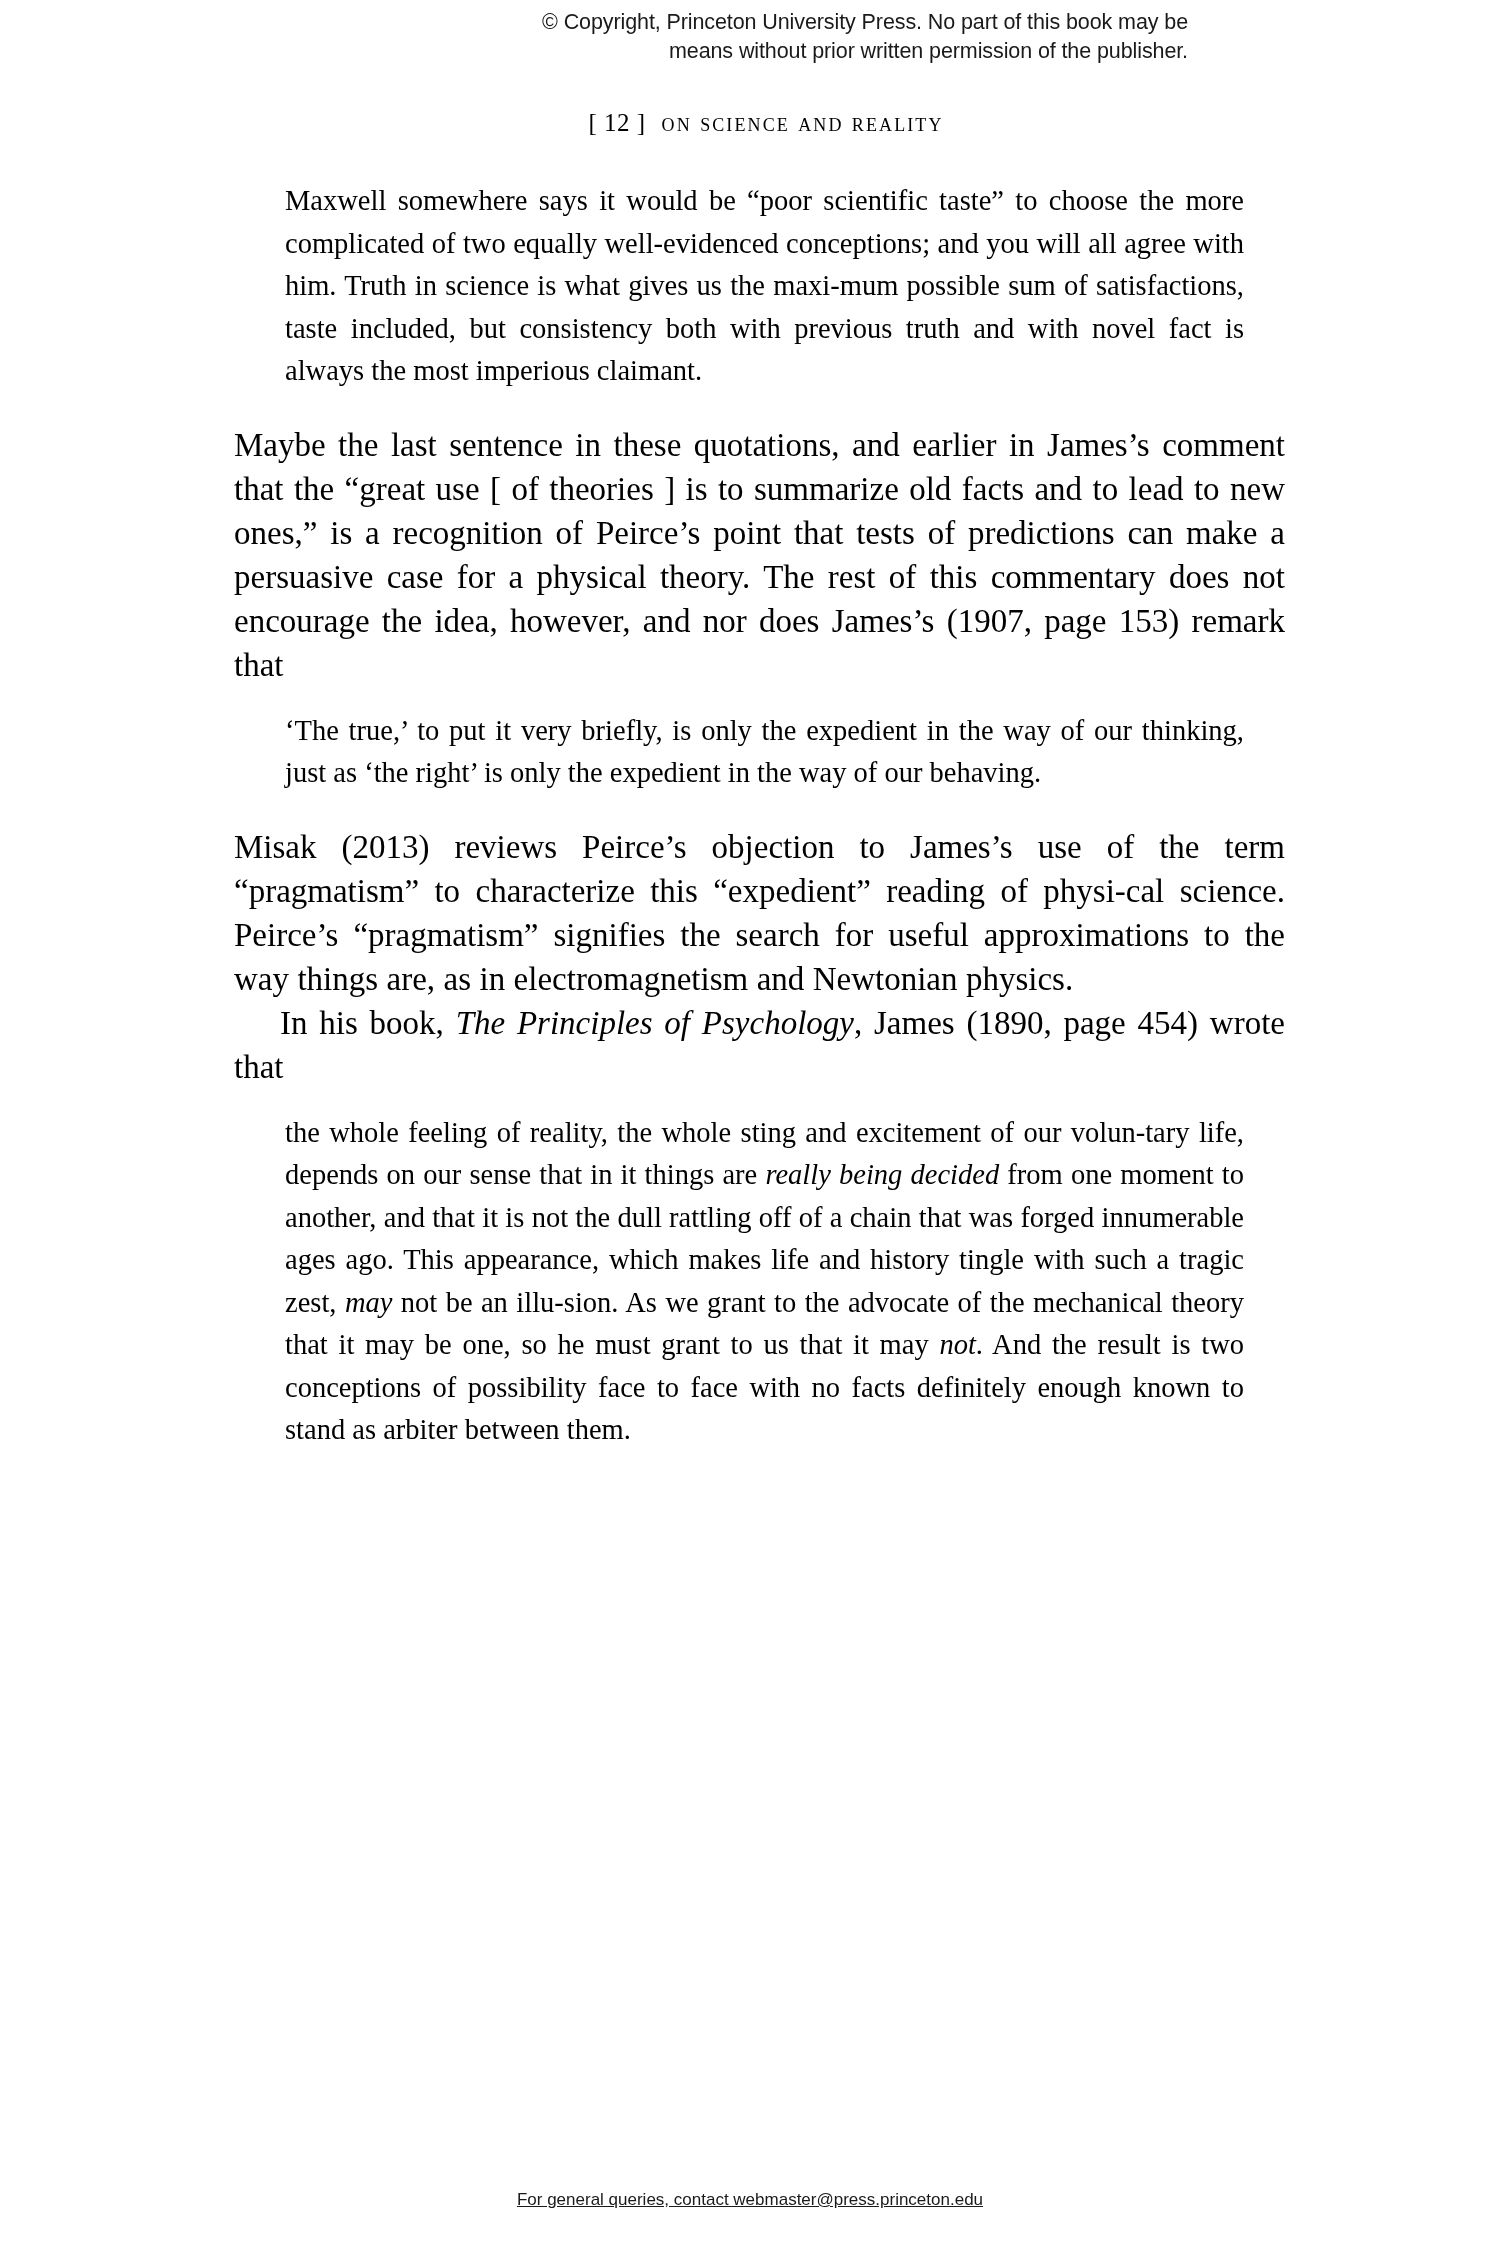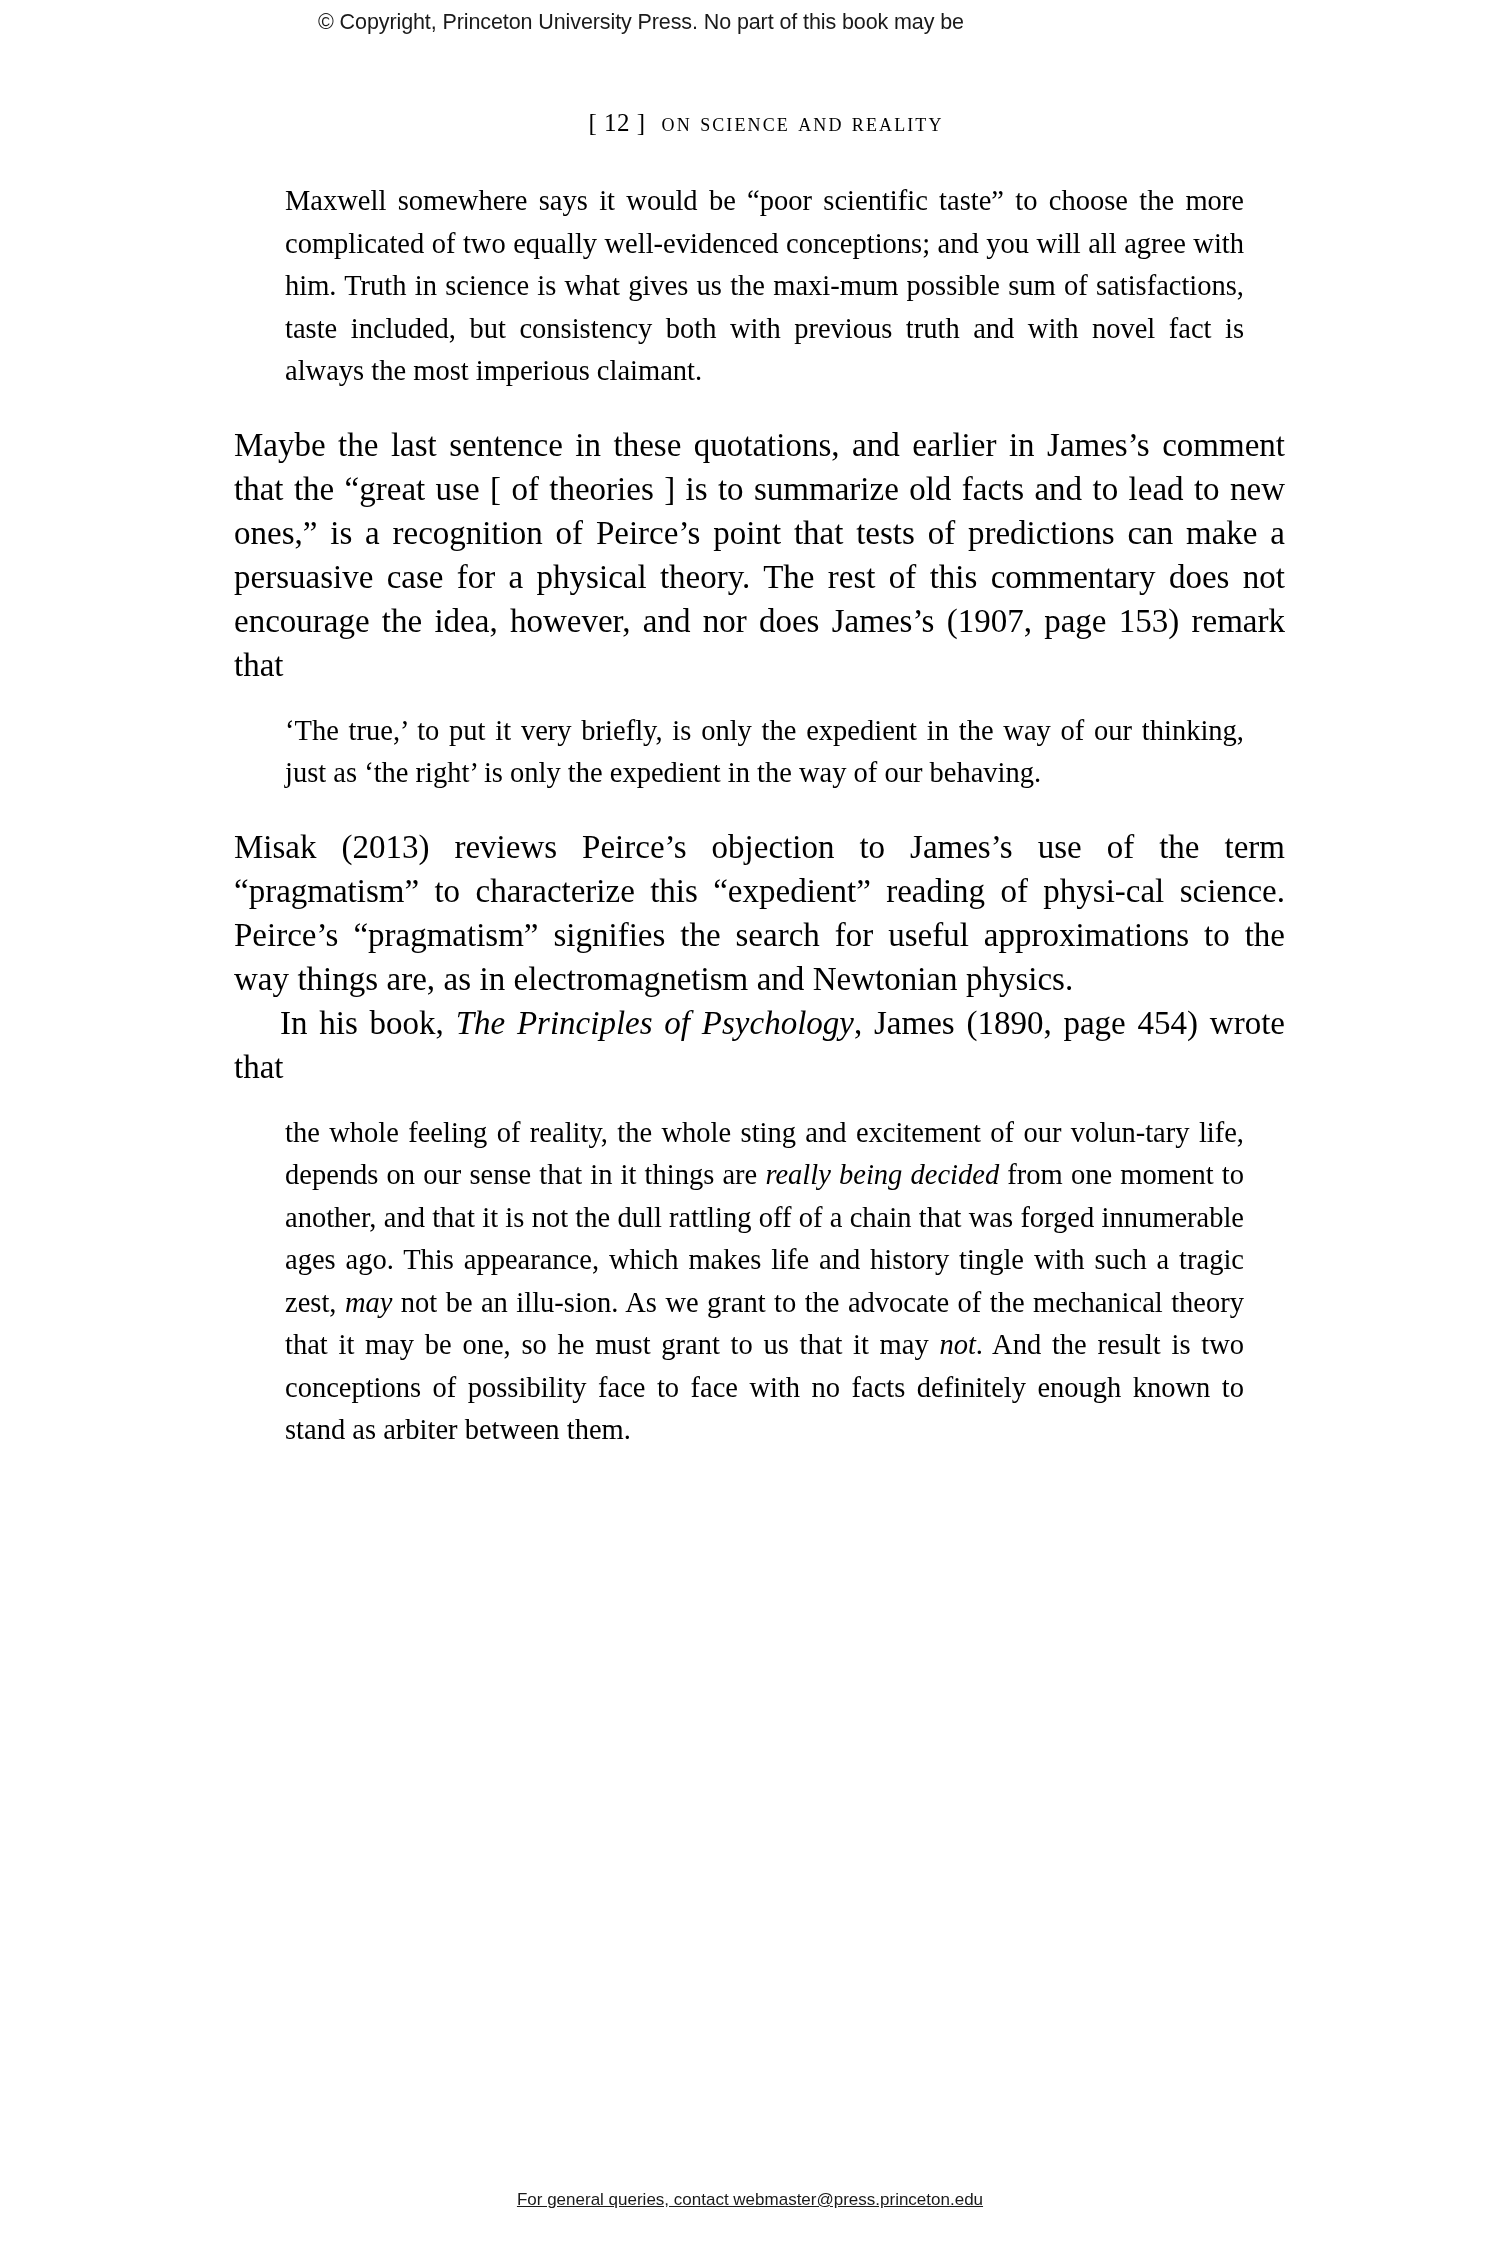--- a/index.html
+++ b/index.html
@@ -19,21 +19,21 @@
   
   .copyright-notice {
     position: absolute;
     left: 318px;
     top: 8px;
     width: 870px;
     font-family: "Liberation Sans", sans-serif;
     font-size: 21.5px;
     line-height: 29px;
     color: #1a1a1a;
-    text-align: left;
+    text-align: right;
     letter-spacing: -0.1px;
   }
   .copyright-notice .cline { display: block; white-space: nowrap; }
 
   
   .running-head {
     position: absolute;
     left: 0;
     top: 108px;
     width: 1500px;
@@ -107,20 +107,21 @@
     color: #1a1a1a;
     white-space: nowrap;
     text-decoration: underline;
   }
 </style>
 </head>
 <body>
 
 <div class="copyright-notice">
   <span class="cline">© Copyright, Princeton University Press. No part of this book may be</span>
+  <span class="cline">means without prior written permission of the publisher.</span>
 </div>
 
 <div class="running-head">
   <span class="folio">[ 12 ]</span><span class="rh-title">ON SCIENCE AND REALITY</span>
 </div>
 
 <div class="page-body">
 
   <blockquote class="quote">Maxwell somewhere says it would be “poor scientific taste” to choose the more complicated of two equally well-evidenced conceptions; and you will all agree with him. Truth in science is what gives us the maxi-mum possible sum of satisfactions, taste included, but consistency both with previous truth and with novel fact is always the most imperious claimant.</blockquote>
 

